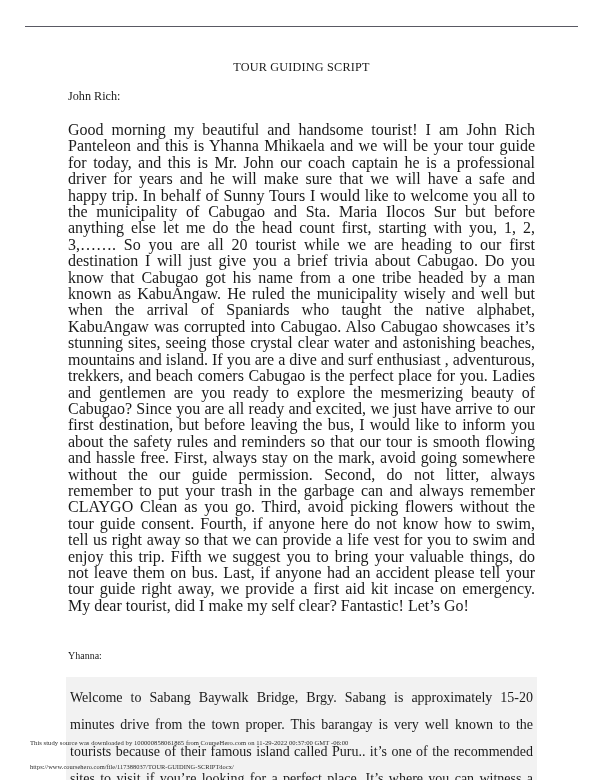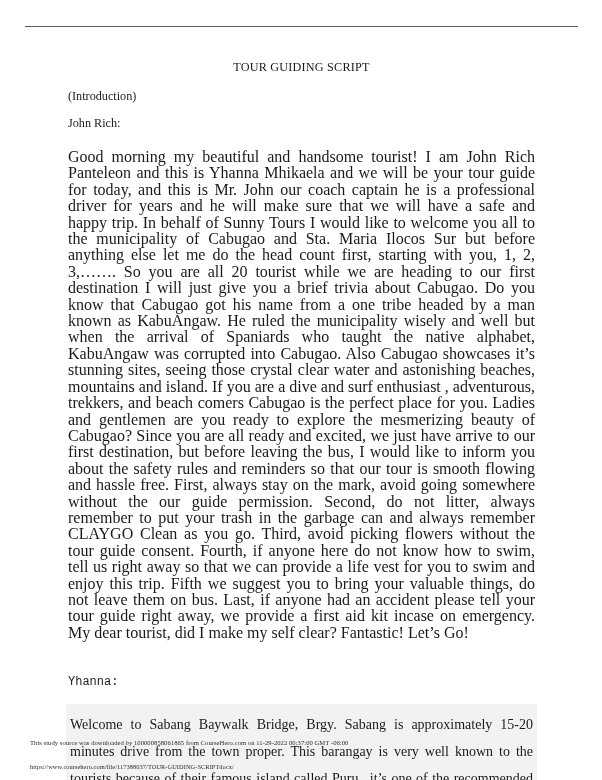--- a/index.html
+++ b/index.html
@@ -70,24 +70,23 @@
     text-justify: inter-word;
     margin: 0;
     hyphens: none;
   }
 
   .gap-after-intro {
     height: 34px;
   }
 
   .speaker-two {
-    font-size: 12px;
+    font-size: 10px;
     line-height: 15px;
     margin: 0 0 14px 0;
-    font-family: Liberation Mono, monospace;
   }
 
   
   .shaded-block {
     background: #f2f2f2;
     padding: 7px 1px 8px 1px;
     margin: 0 0 0 -2px;
     width: 471px;
     box-sizing: border-box;
   }
@@ -138,21 +137,20 @@
 <body>
 
 <div class="page">
 
   <div class="top-rule"></div>
 
   <div class="content">
 
     <div class="doc-title">TOUR GUIDING SCRIPT</div>
 
-    <div class="label-line">(Introduction)</div>
 
     <div class="speaker">John Rich:</div>
 
     <p class="body-par">Good morning my beautiful and handsome tourist! I am John Rich Panteleon and this is Yhanna Mhikaela  and we will be your tour guide for today, and this is Mr. John our coach captain he is a professional driver for years and he will make sure that we will have a safe and happy trip. In behalf of Sunny Tours I would like to welcome you all to the municipality of Cabugao and Sta. Maria Ilocos Sur but before anything else let me do the head count first, starting with you, 1, 2, 3,……. So you are all 20  tourist while we are heading to our first destination I will just give you a brief trivia about Cabugao. Do you know that Cabugao got his name from a one tribe headed by a man known as KabuAngaw. He ruled the municipality wisely and well but when the arrival of Spaniards who taught the native alphabet, KabuAngaw was corrupted into Cabugao.  Also Cabugao showcases it’s stunning sites, seeing those crystal clear water and astonishing beaches, mountains and island. If you are a dive and surf enthusiast , adventurous, trekkers, and beach comers Cabugao is the perfect place for you.  Ladies and gentlemen are you ready to explore the mesmerizing beauty of Cabugao? Since you are all ready and excited, we just have arrive  to our first destination, but before leaving the bus, I would like to inform you about the safety rules and reminders so that our tour is smooth flowing and hassle free. First, always stay on the mark, avoid going somewhere without the our guide permission. Second, do not litter, always remember to put your trash in the garbage can and always remember CLAYGO Clean as you go. Third, avoid picking flowers without the tour guide consent. Fourth, if anyone here do not know how to swim, tell us right away so that we can provide a life vest for you to swim and enjoy this trip. Fifth we suggest you to bring your valuable things, do not leave them on bus. Last, if anyone had an accident please tell your tour guide right away, we provide a first aid kit incase on emergency.  My dear tourist, did I make my self clear? Fantastic! Let’s Go!</p>
 
     <div class="gap-after-intro"></div>
 
     <div class="speaker-two">Yhanna:</div>
 
     <div class="shaded-block">

